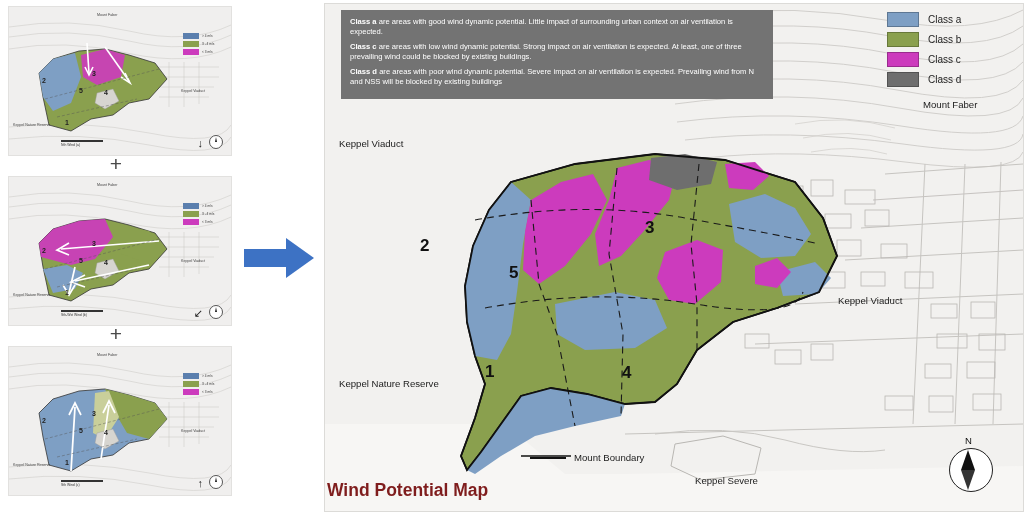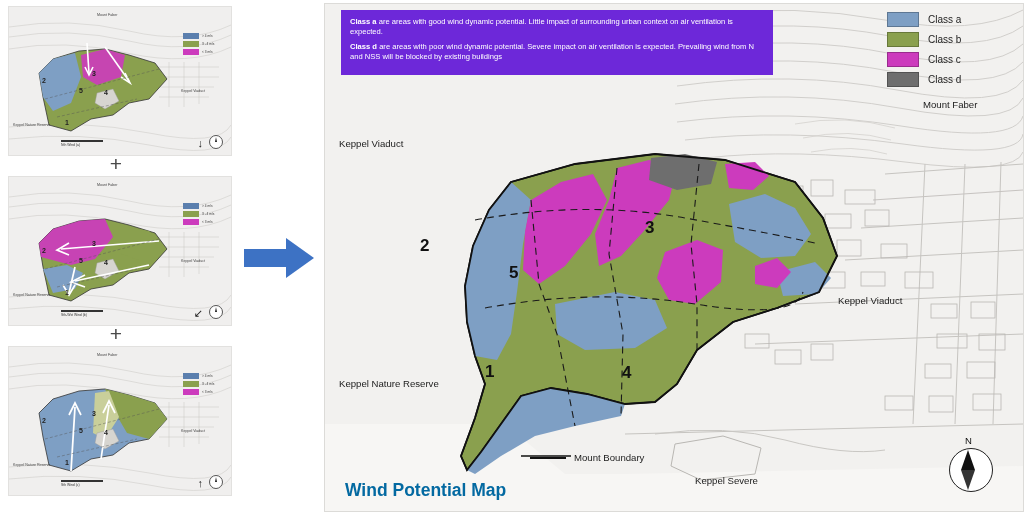--- a/index.html
+++ b/index.html
@@ -54,40 +54,40 @@
 
   
   .main-map{
     position:absolute;left:324px;top:3px;width:698px;height:507px;
     background:#f2f1ef;border:1px solid #dcdbd8;overflow:hidden;
   }
   .map-svg{position:absolute;left:0;top:0;width:100%;height:100%;}
 
   .info-box{
     position:absolute;left:16px;top:6px;width:432px;
-    background:#6d28d9;color:#ffffff;
+    background:#737373;color:#ffffff;
     padding:7px 9px 8px 9px;
     font-size:7.6px;line-height:10.4px;
     box-sizing:border-box;
   }
   .info-box p{margin:0 0 4px 0;}
   .info-box p:last-child{margin-bottom:4px;}
   .info-box b{font-weight:bold;}
 
   .legend{
     position:absolute;right:16px;top:8px;width:120px;
   }
   .legend .row{display:flex;align-items:center;margin-bottom:5px;}
   .legend .sw{width:30px;height:13px;margin-right:9px;display:block;border:1px solid rgba(0,0,0,.25);}
   .legend .lb{font-size:10px;color:#222;}
 
   .map-label{position:absolute;font-size:9.6px;color:#1c1c1c;white-space:nowrap;}
   .zone-num{position:absolute;font-size:17px;color:#111;font-weight:bold;}
 
-  .map-title{position:absolute;left:20px;bottom:10px;font-size:17.5px;color:#0369a1;font-weight:bold;}
+  .map-title{position:absolute;left:2px;bottom:10px;font-size:17.5px;color:#7f1d1d;font-weight:bold;}
 
   .boundary-key{position:absolute;left:205px;bottom:48px;display:flex;align-items:center;}
   .boundary-key .line{width:36px;height:2px;background:#111;margin-right:8px;}
   .boundary-key .txt{font-size:9.6px;color:#1c1c1c;}
 
   .compass{position:absolute;right:30px;bottom:18px;width:46px;height:58px;}
   .compass .n{position:absolute;left:18px;top:0;font-size:9.5px;color:#111;}
   .compass .circ{position:absolute;left:2px;top:13px;width:42px;height:42px;border-radius:50%;
     background:#fff;border:1.5px solid #222;}
   .compass .needle{position:absolute;left:21px;top:15px;width:0;height:0;
@@ -386,20 +386,23 @@
       <path d="M186 178 L250 160 L330 150 L400 156 L470 178 L498 214 L512 252 L494 288 L452 304 L408 318 L372 346 L352 380 L330 398 L300 400 L262 390 L226 384 L196 392 L176 420 L156 448 L142 466 L136 452 L150 414 L160 380 L150 352 L142 318 L140 282 L148 242 L164 206 Z" fill="none" stroke="#111" stroke-width="1.8"></path>
 
       <path d="M196 452 L246 452" stroke="#111" stroke-width="1.4" fill="none"></path>
     </svg>
 
     <div class="info-box">
       <p>
         <b>Class a</b><span> are areas with good wind dynamic potential. Little impact of surrounding urban context on air ventilation is expected.</span>
       </p>
       <p>
+        <b>Class c</b><span> are areas with low wind dynamic potential. Strong impact on air ventilation is expected. At least, one of three prevailing wind could be blocked by existing buildings.</span>
+      </p>
+      <p>
         <b>Class d</b><span> are areas with poor wind dynamic potential. Severe impact on air ventilation is expected. Prevailing wind from N and NSS will be blocked by existing buildings</span>
       </p>
     </div>
 
     <div class="legend">
       <div class="row">
         <span class="sw" style="background:#7e9fc4"></span>
         <span class="lb">Class a</span>
       </div>
       <div class="row">

